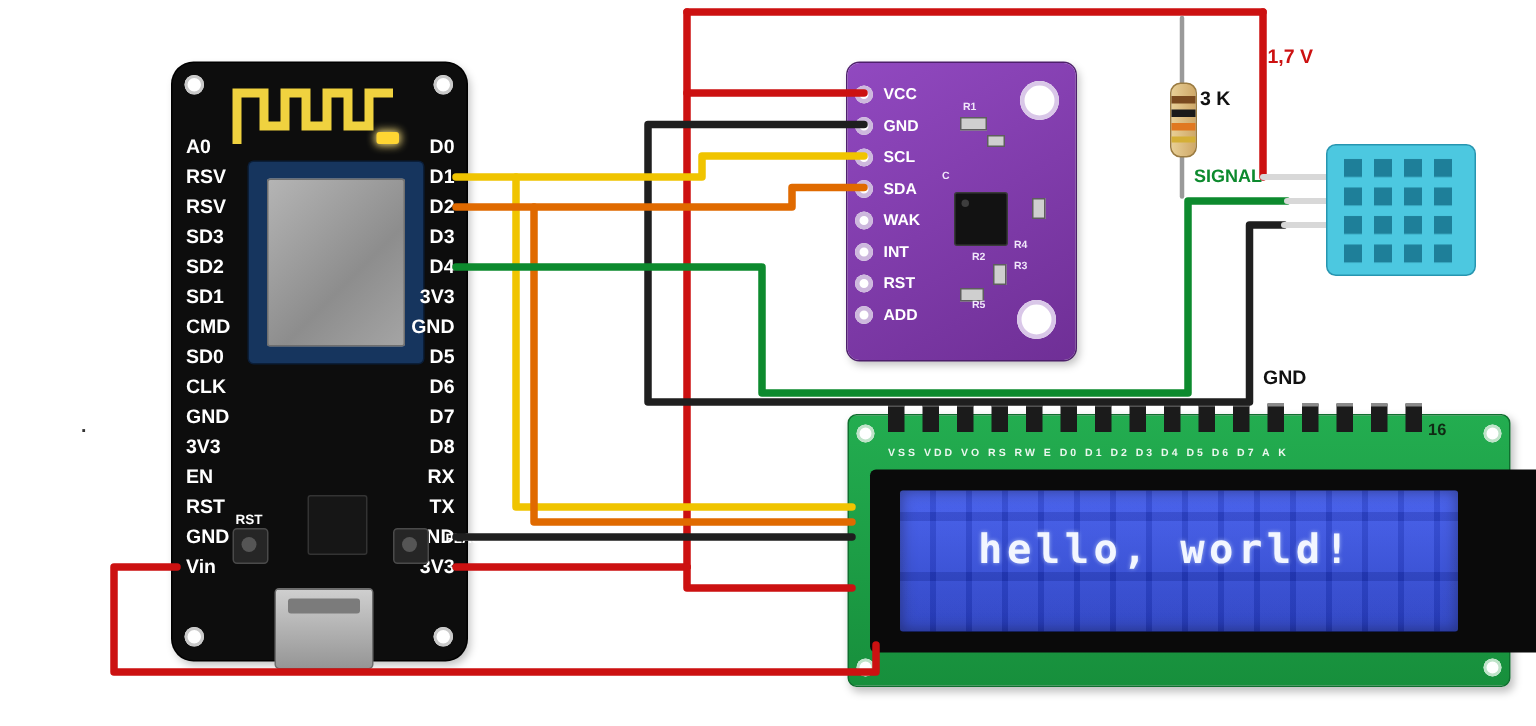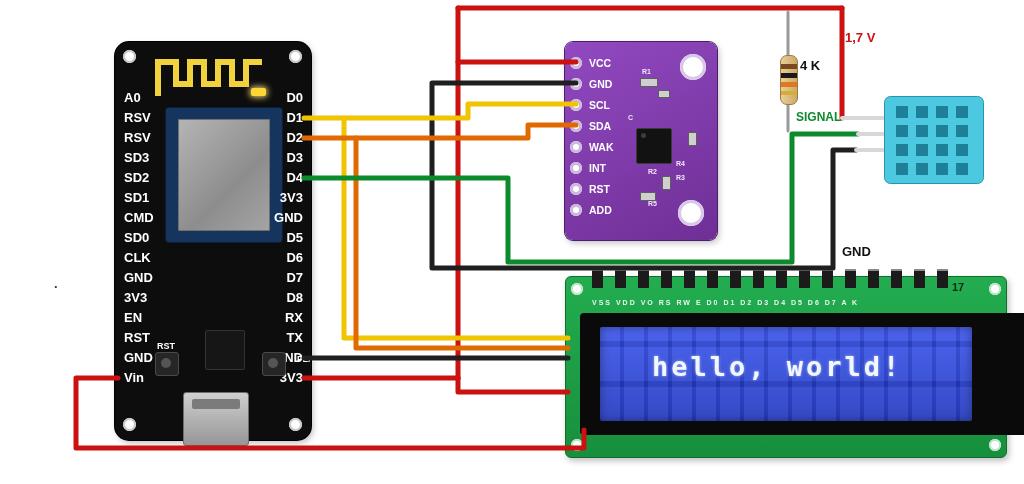--- a/index.html
+++ b/index.html
@@ -209,21 +209,21 @@
     <defs>
       <pattern id="dhtHoles" x="10" y="8" width="20" height="19" patternUnits="userSpaceOnUse">
         <rect x="2" y="2" width="12" height="12" fill="#1e7f99"></rect>
       </pattern>
     </defs>
     <rect x="0.5" y="0.5" width="99" height="87" rx="6" fill="#4cc8e0" stroke="#2795b0"></rect>
     <rect x="10" y="8" width="82" height="72" fill="url(#dhtHoles)"></rect>
   </svg>
 
   <span class="abs anno anno-supply">1,7 V</span>
-  <span class="abs anno anno-res">4 K</span>
+  <span class="abs anno anno-res">3 K</span>
   <span class="abs anno anno-signal">SIGNAL</span>
   <span class="abs anno anno-gnd">GND</span>
   <span class="abs anno stray-dot">.</span>
 
   <div class="abs lcd">
     <div class="abs lcd-pins">
         <div class="lcd-pin"></div>
         <div class="lcd-pin"></div>
         <div class="lcd-pin"></div>
         <div class="lcd-pin"></div>
@@ -233,21 +233,21 @@
         <div class="lcd-pin"></div>
         <div class="lcd-pin"></div>
         <div class="lcd-pin"></div>
         <div class="lcd-pin"></div>
         <div class="lcd-pin"></div>
         <div class="lcd-pin"></div>
         <div class="lcd-pin"></div>
         <div class="lcd-pin"></div>
         <div class="lcd-pin"></div>
       </div>
-    <span class="abs lcd-pin-count">17</span>
+    <span class="abs lcd-pin-count">16</span>
     <span class="abs lcd-silk">VSS VDD VO RS RW E D0 D1 D2 D3 D4 D5 D6 D7 A K</span>
     <div class="abs lcd-hole" style="left:5px;top:6px;"></div>
     <div class="abs lcd-hole" style="left:423px;top:6px;"></div>
     <div class="abs lcd-hole" style="left:5px;top:162px;"></div>
     <div class="abs lcd-hole" style="left:423px;top:162px;"></div>
     <div class="abs lcd-bezel">
       <div class="abs lcd-screen">
         <span class="abs lcd-text">hello, world!</span>
       </div>
     </div>

